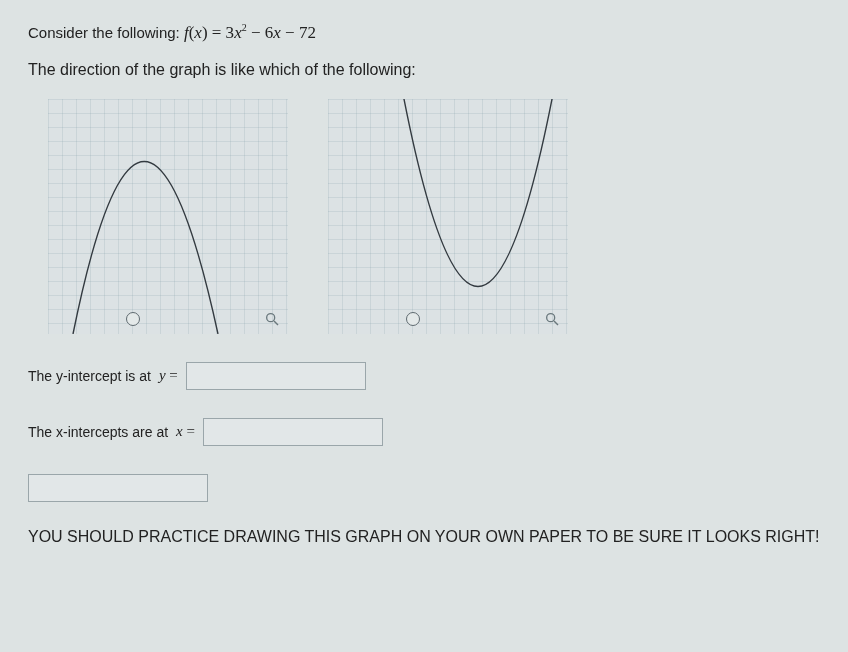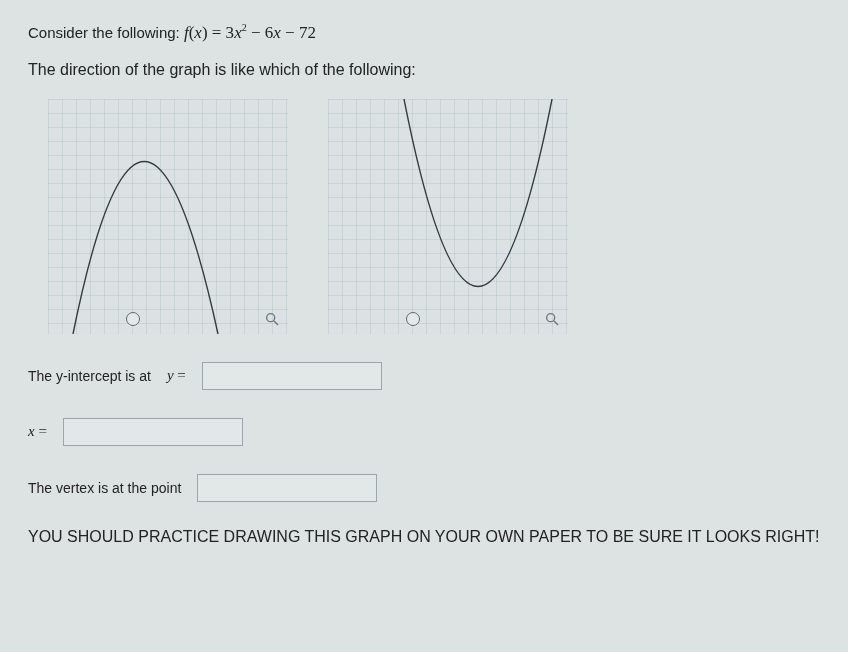--- a/index.html
+++ b/index.html
@@ -67,21 +67,21 @@
     cursor: pointer;
   }
   .zoom-icon {
     width: 16px; height: 16px;
     color: #6a787d;
     cursor: pointer;
   }
   .field-row {
     display: flex;
     align-items: center;
-    gap: 16px;
+    gap: 8px;
     margin-top: 28px;
     font-size: 14px;
   }
   .field-row .math { font-size: 15px; }
   .txt-input {
     height: 28px;
     width: 180px;
     border: 1px solid #9aa6aa;
     background: #e2e7e8;
     font-family: inherit;
@@ -138,22 +138,22 @@
 
 </div>
 
 <div class="field-row">
   <span>The y-intercept is at </span>
   <span class="math"><span class="it">y</span> =</span>
   <input class="txt-input" type="text" value="" style="">
 </div>
 
 <div class="field-row">
+  <span>The x-intercepts are at </span>
   <span class="math"><span class="it">x</span> =</span>
   <input class="txt-input" type="text" value="" style="">
 </div>
 
 <div class="field-row">
-  <span>The vertex is at the point</span>
   <input class="txt-input" type="text" value="" style="">
 </div>
 
 <p class="footer-note">YOU SHOULD PRACTICE DRAWING THIS GRAPH ON YOUR OWN PAPER TO BE SURE IT LOOKS RIGHT!</p>
 
 </body></html>

